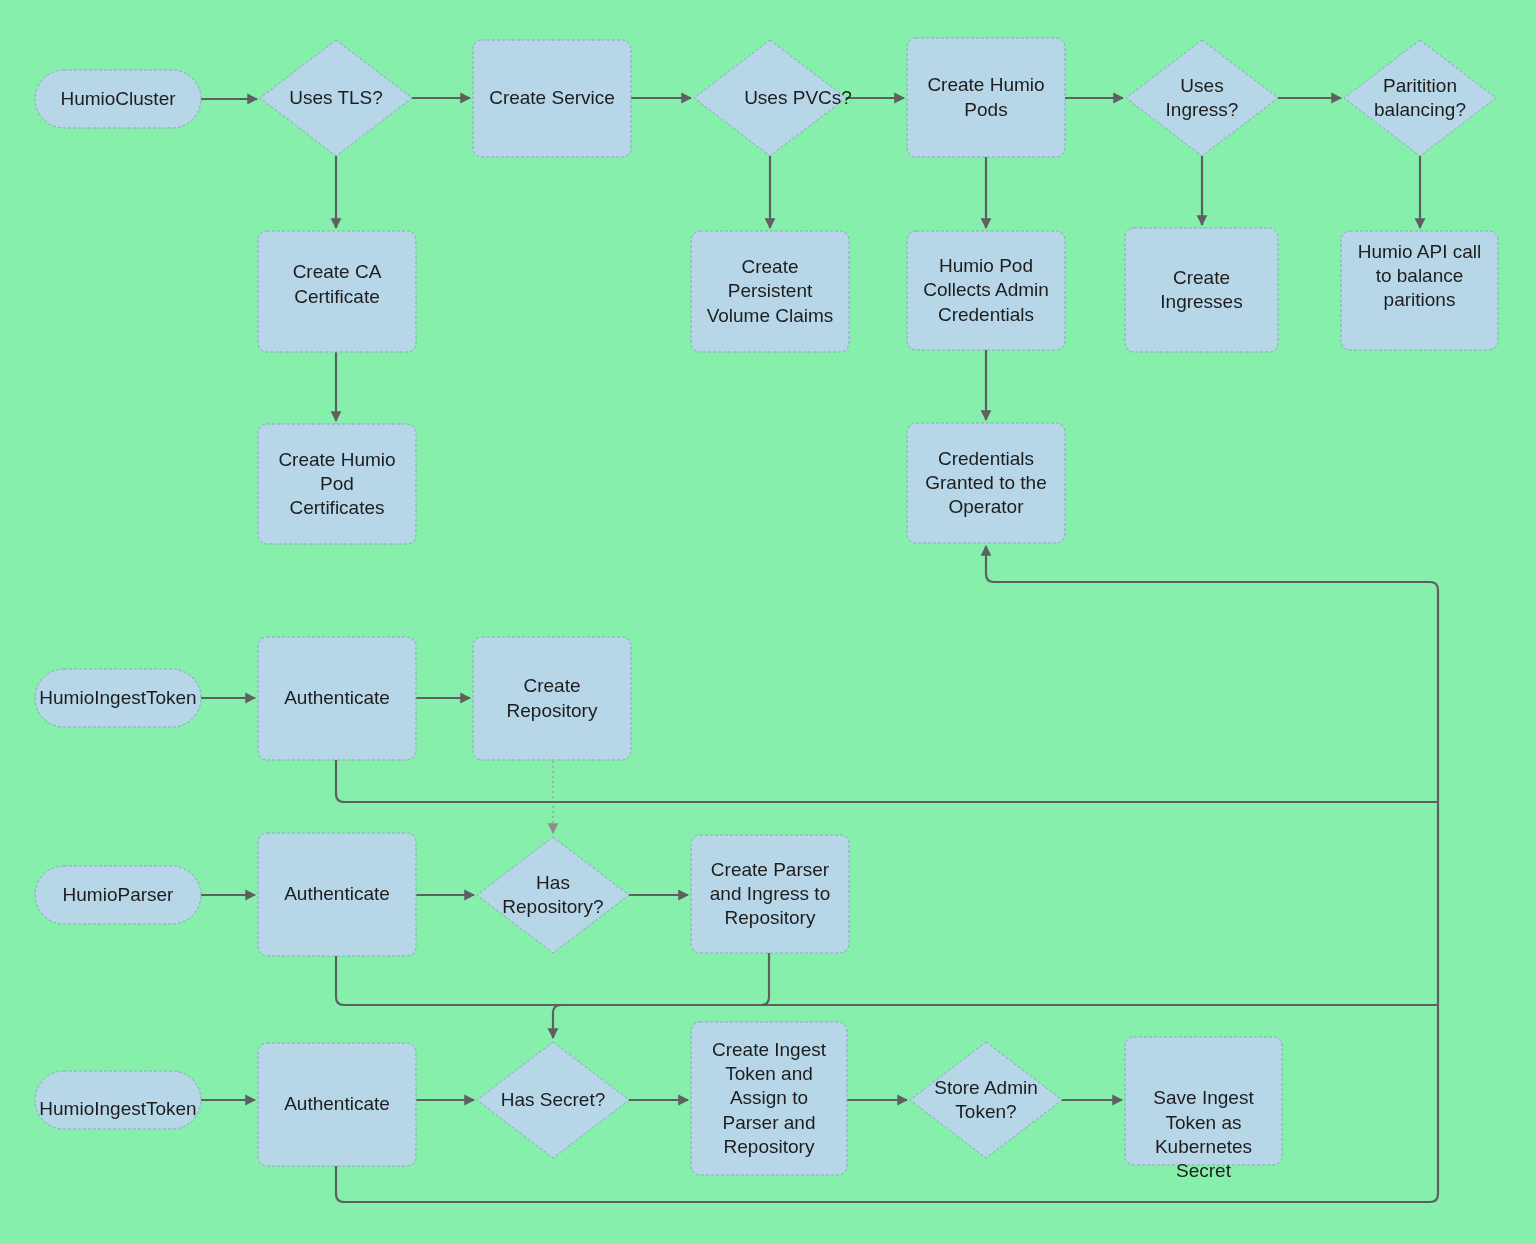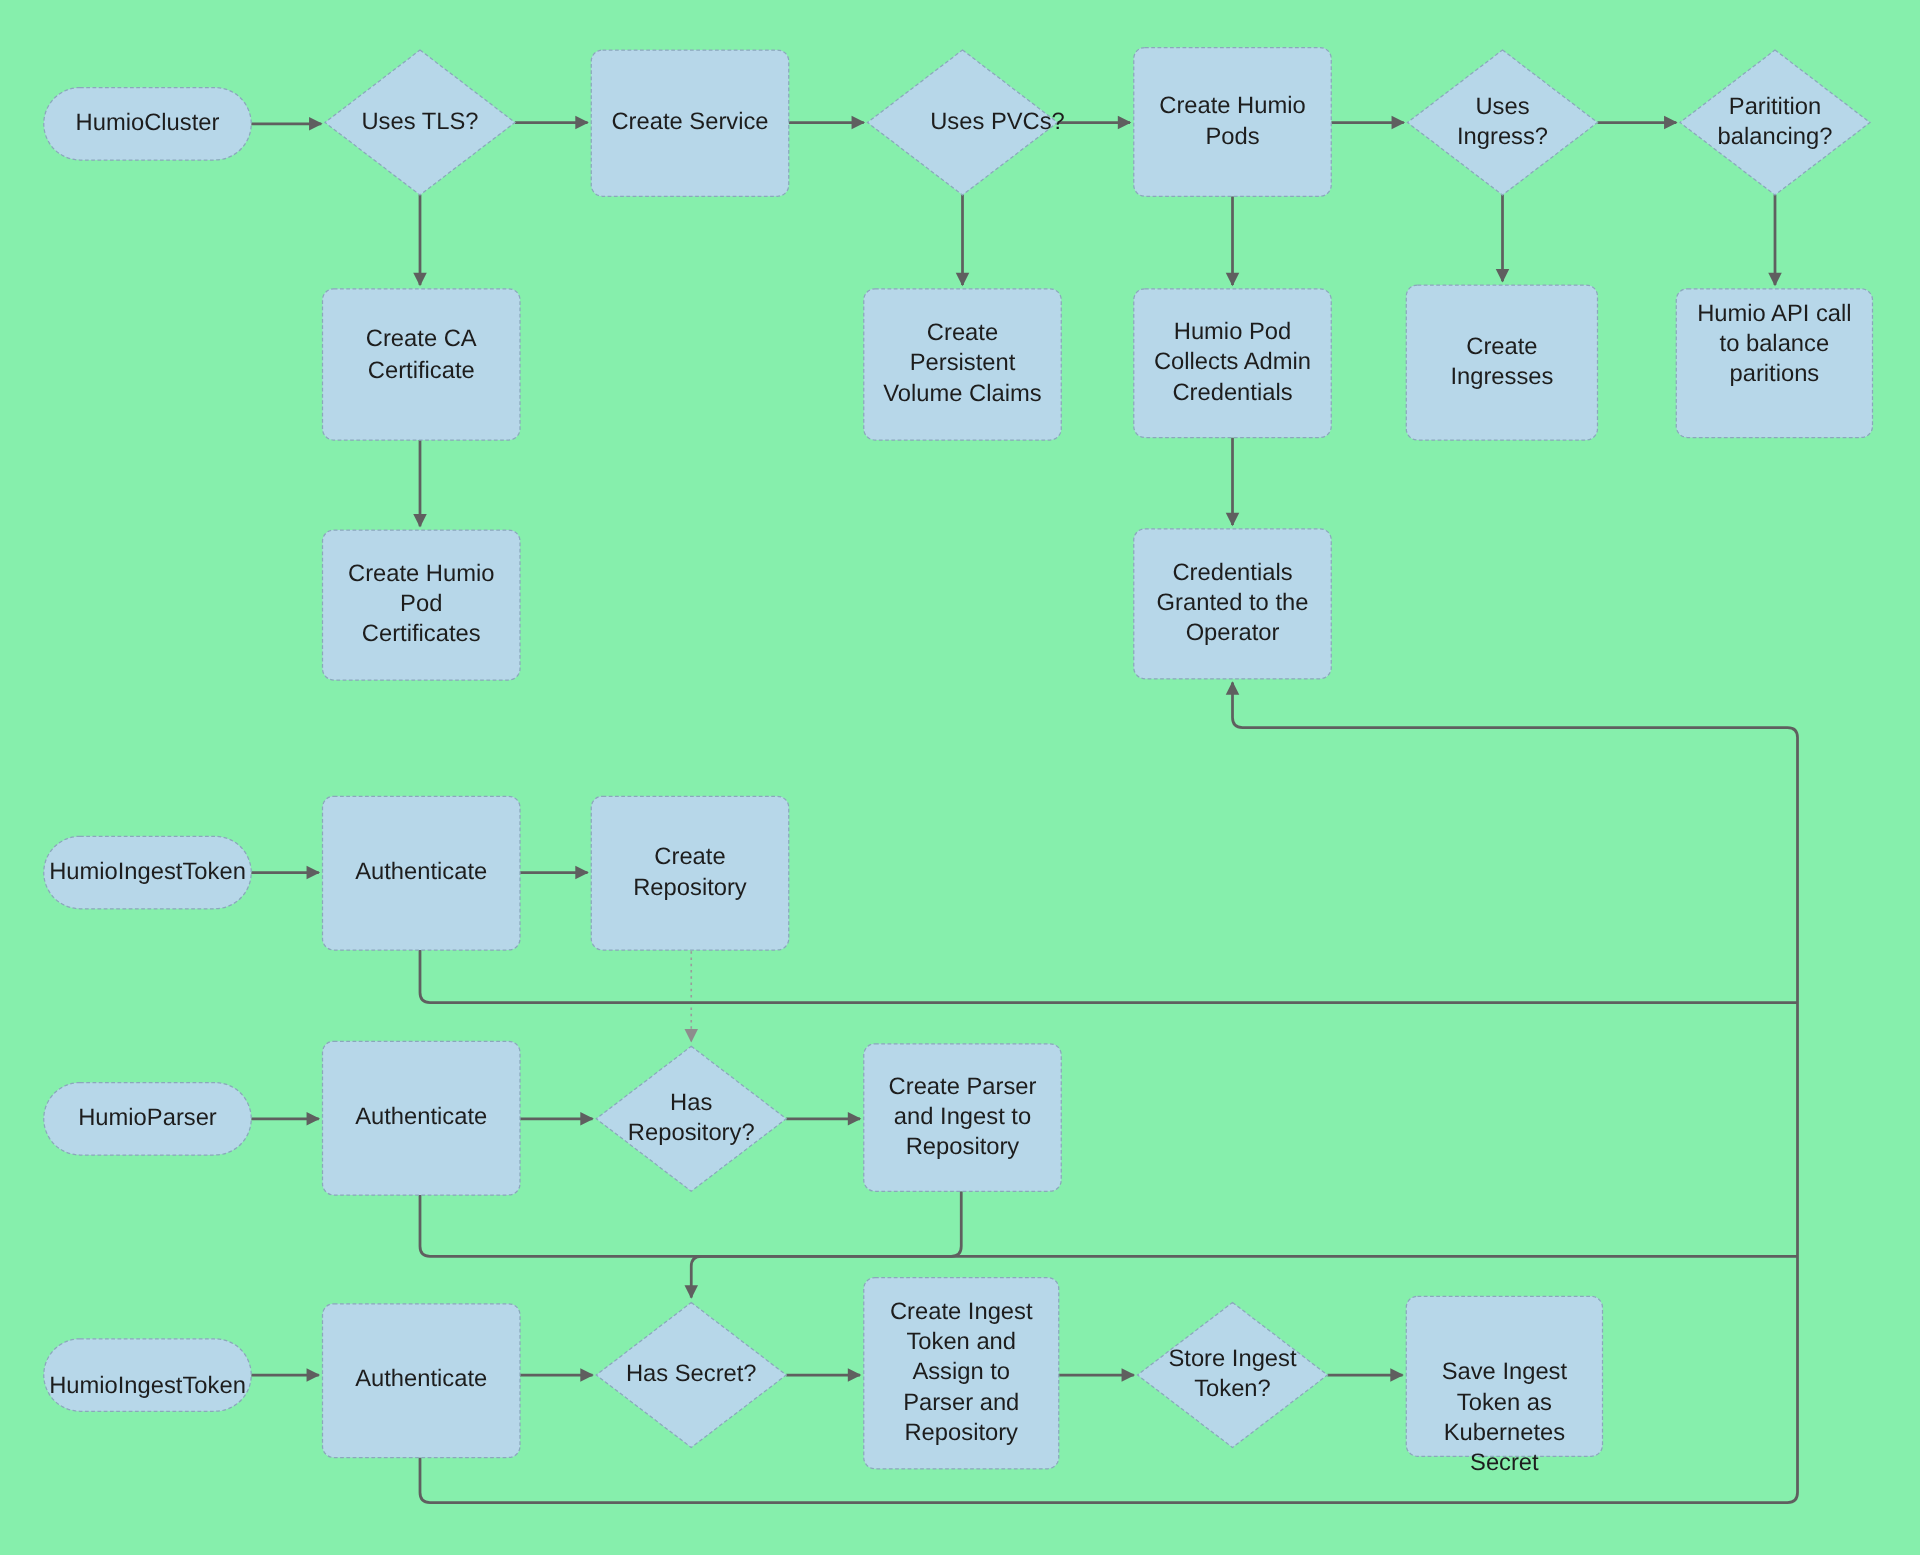--- a/index.html
+++ b/index.html
@@ -134,30 +134,30 @@
 Operator</div>
       <div class="node-label" style="left: 35px; top: 669px; width: 166px; height: 58px;">HumioIngestToken</div>
       <div class="node-label" style="left: 258px; top: 637px; width: 158px; height: 123px;">Authenticate</div>
       <div class="node-label" style="left: 473px; top: 637px; width: 158px; height: 123px;">Create
 Repository</div>
       <div class="node-label" style="left: 35px; top: 866px; width: 166px; height: 58px;">HumioParser</div>
       <div class="node-label" style="left: 258px; top: 833px; width: 158px; height: 123px;">Authenticate</div>
       <div class="node-label" style="left: 477px; top: 837px; width: 152px; height: 116px;">Has
 Repository?</div>
       <div class="node-label" style="left: 691px; top: 835px; width: 158px; height: 118px;">Create Parser
-and Ingest to
+and Ingress to
 Repository</div>
       <div class="node-label" style="left: 35px; top: 1071px; width: 166px; height: 76px;">HumioIngestToken</div>
       <div class="node-label" style="left: 258px; top: 1043px; width: 158px; height: 123px;">Authenticate</div>
       <div class="node-label" style="left: 477px; top: 1042px; width: 152px; height: 116px;">Has Secret?</div>
       <div class="node-label" style="left: 691px; top: 1022px; width: 156px; height: 153px;">Create Ingest
 Token and
 Assign to
 Parser and
 Repository</div>
-      <div class="node-label" style="left: 910px; top: 1042px; width: 152px; height: 116px;">Store Ingest
+      <div class="node-label" style="left: 910px; top: 1042px; width: 152px; height: 116px;">Store Admin
 Token?</div>
       <div class="node-label" style="left: 1125px; top: 1037px; width: 157px; height: 128px; margin-top: 34px;">Save Ingest
 Token as
 Kubernetes
 Secret</div>
     </div>
 </div>
 
 </body></html>

